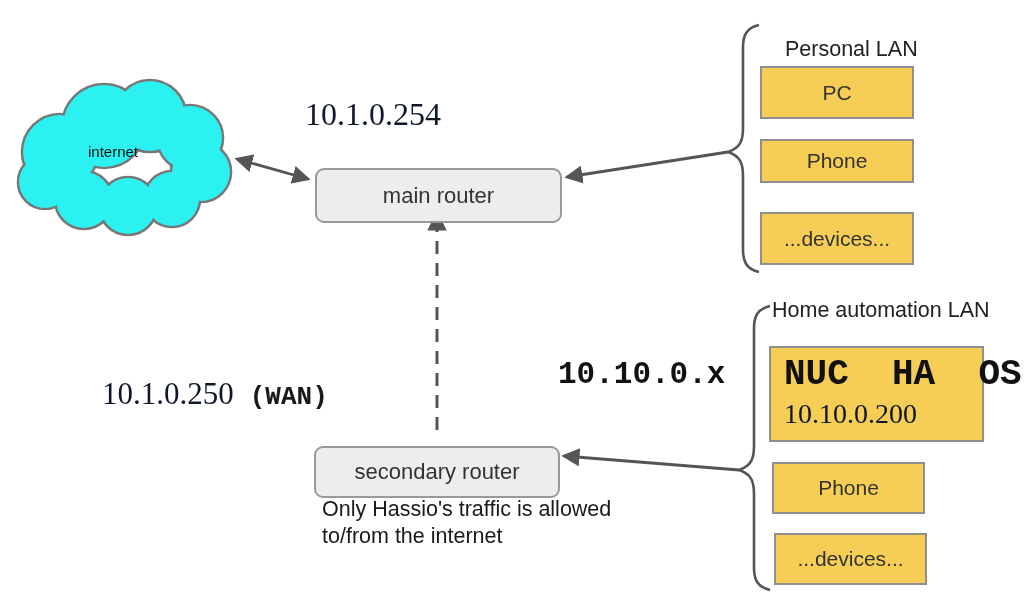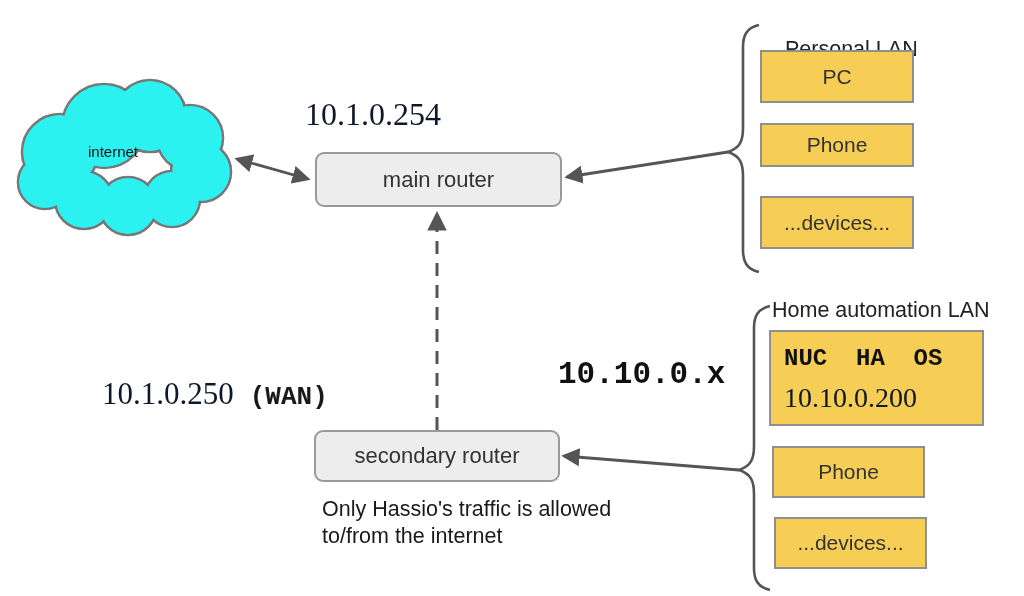--- a/index.html
+++ b/index.html
@@ -11,20 +11,21 @@
     font-family: "Liberation Sans", sans-serif;
     overflow: hidden;
   }
   .layer { position: absolute; left: 0; top: 0; width: 1024px; height: 596px; }
   .box {
     position: absolute;
     display: flex;
     align-items: center;
     justify-content: center;
     box-sizing: border-box;
+    margin-top: 16px;
   }
   .router {
     background: #ededed;
     border: 2px solid #999999;
     border-radius: 9px;
     font-size: 22px;
     color: #333333;
   }
   .device {
     background: #f6ce55;
@@ -43,21 +44,21 @@
   .dhcp-tag { font-size: 30px; line-height: 33px; margin-top: 3px; }
   .group-label { font-size: 21.5px; color: #222222; }
   .note { left: 322px; top: 496px; font-size: 21.5px; line-height: 27px; color: #1a1a1a; }
   .internet-label { left: 52px; top: 143px; width: 122px; text-align: center; font-size: 15px; color: #111111; }
   .nuc-box {
     flex-direction: column;
     align-items: flex-start;
     justify-content: center;
     padding-left: 13px;
   }
-  .nuc-name { font-size: 24px; line-height: 40px; white-space: pre; }
+  .nuc-name { font-size: 36px; line-height: 40px; white-space: pre; }
   .nuc-ip { font-size: 28px; line-height: 38px; }
   .connector { stroke: #555555; stroke-width: 2.8; fill: none; }
   .dashed { stroke-dasharray: 13 9; stroke-width: 3; }
   .brace { stroke: #555555; stroke-width: 2.6; fill: none; }
   .cloud-stroke { stroke: #777777; stroke-width: 2.6; fill: #2bf1f1; }
   .cloud-fill { fill: #2bf1f1; stroke: none; }
 </style>
 </head>
 <body>
 

